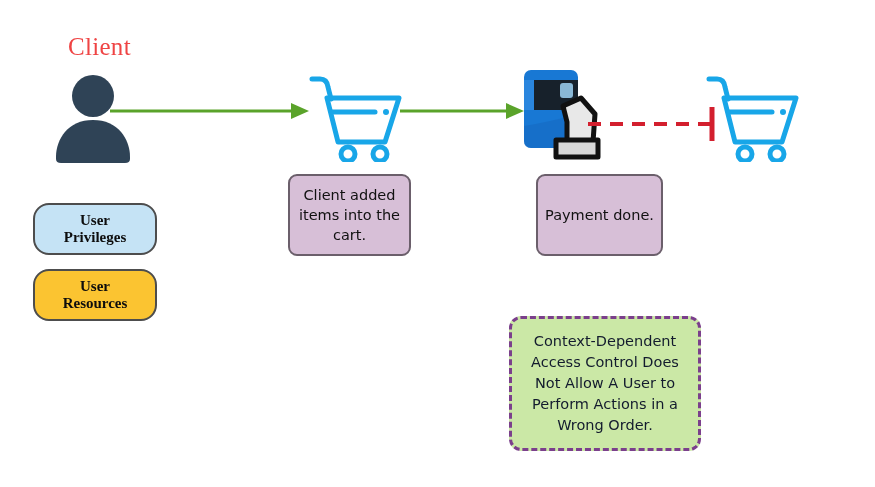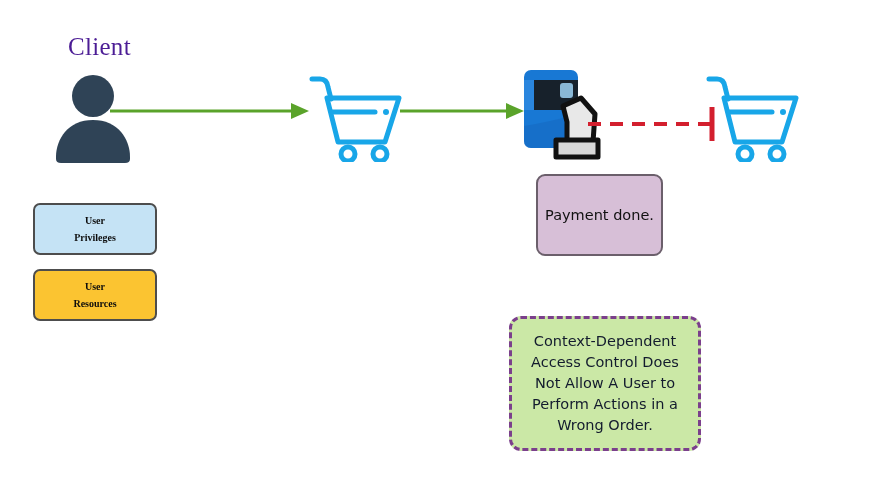--- a/index.html
+++ b/index.html
@@ -18,45 +18,45 @@
     overflow: hidden;
   }
 
   
   #client-label {
     position: absolute;
     left: 68px;
     top: 33px;
     font-family: "Liberation Serif", serif;
     font-size: 25px;
-    color: #4c1d95;
+    color: #ef4444;
     letter-spacing: 0.3px;
     white-space: nowrap;
   }
   #client-avatar {
     position: absolute;
     left: 48px;
     top: 73px;
     width: 90px;
     height: 90px;
   }
 
   
   .legend-box {
     position: absolute;
     box-sizing: border-box;
     border: 2px solid #4d4d4d;
-    border-radius: 7px;
+    border-radius: 16px;
     display: flex;
     align-items: center;
     justify-content: center;
     text-align: center;
     font-family: "Liberation Serif", serif;
     font-weight: bold;
-    font-size: 10px;
+    font-size: 15px;
     line-height: 17px;
     color: #0d0d0d;
   }
   #legend-privileges {
     left: 33px;
     top: 203px;
     width: 124px;
     height: 52px;
     background: #c5e3f5;
   }
@@ -204,20 +204,23 @@
     <g fill="none" stroke="#18a6e8" stroke-width="5" stroke-linecap="round" stroke-linejoin="round">
       <path d="M5 7 L13 7 Q20 7 21 15 L24 27"></path>
       <path d="M20 26 L92 26 L78 70 L31 70 Z"></path>
       <line x1="25" y1="40" x2="68" y2="40"></line>
       <circle cx="41" cy="82" r="7"></circle>
       <circle cx="73" cy="82" r="7"></circle>
     </g>
     <circle cx="79" cy="40" r="3" fill="#18a6e8"></circle>
   </svg>
 
+  <div id="caption-cart" class="caption-box">
+    <span>Client added items into the cart.</span>
+  </div>
   <div id="caption-payment" class="caption-box">
     <span>Payment done.</span>
   </div>
 
   <div id="note-box">
     <span>Context-Dependent Access Control Does Not Allow A User to Perform Actions in a Wrong Order.</span>
   </div>
 
 </div>
 

